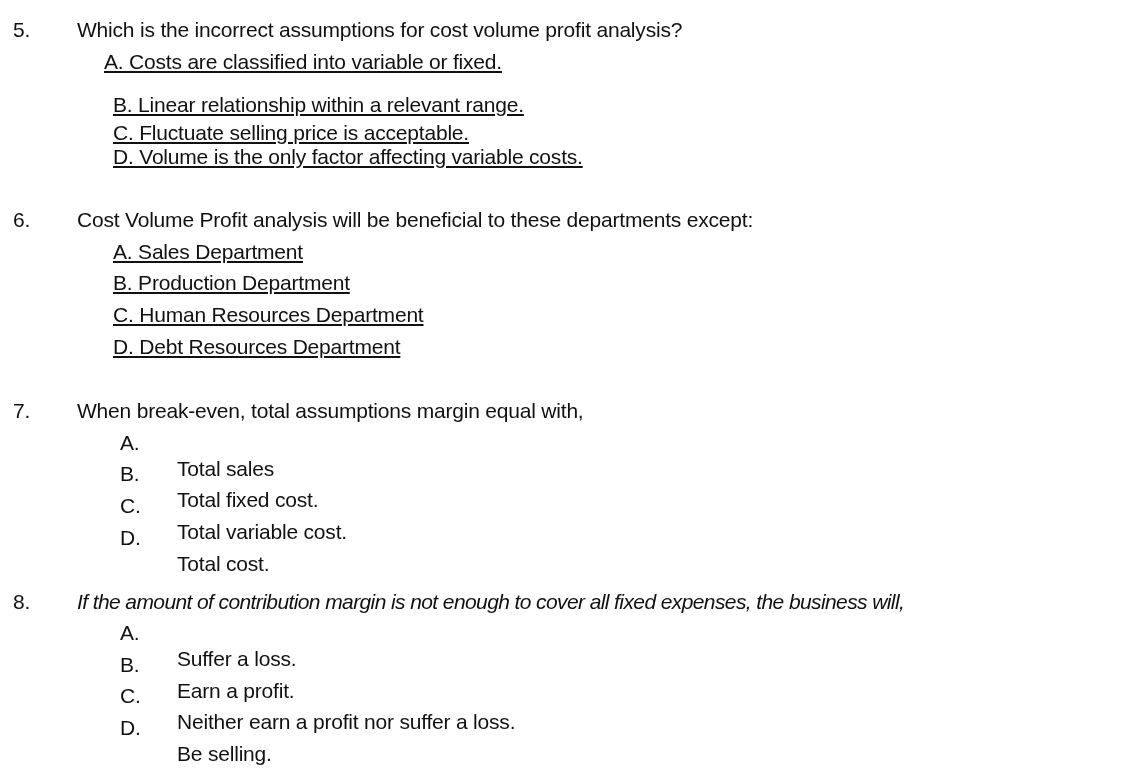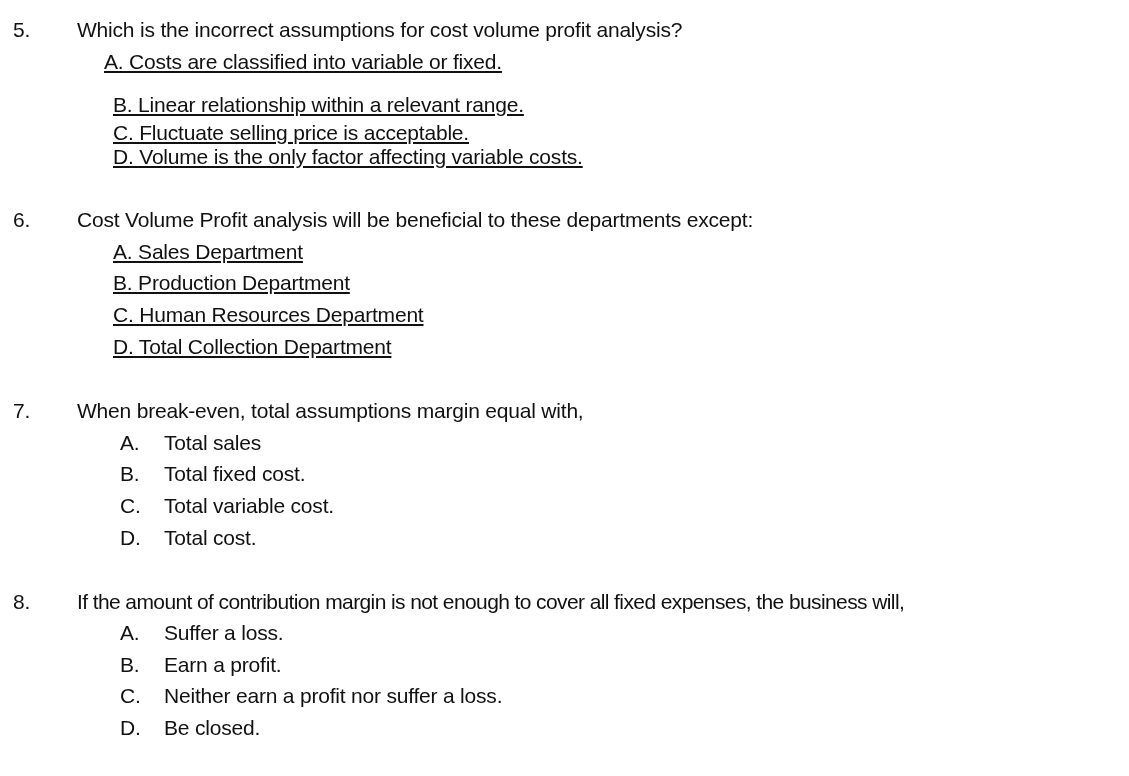--- a/index.html
+++ b/index.html
@@ -20,42 +20,42 @@
       font-size: 21px;
       line-height: 26px;
       white-space: nowrap;
       letter-spacing: -0.2px;
     }
     .qnum { left: 13px; }
     .qtext { left: 77px; }
     .opt-inline { left: 113px; text-decoration: underline; }
     .opt-inline.first-shift { left: 104px; }
     .opt-letter { left: 120px; }
-    .opt-text { left: 164px; }
-    .condensed { letter-spacing: -0.6px; }
+    .opt-text { left: 177px; margin-top: 26px; }
+    .condensed { letter-spacing: -0.6px; font-style: italic; }
   </style>
 </head>
 <body>
 
 <div>
   <span class="line qnum" style="top:17px">5.</span>
   <span class="line qtext" style="top:17px">Which is the incorrect assumptions for cost volume profit analysis?</span>
   <span class="line opt-inline first-shift" style="top:49px">A. Costs are classified into variable or fixed.</span>
   <span class="line opt-inline" style="top:92px">B. Linear relationship within a relevant range.</span>
   <span class="line opt-inline" style="top:120px">C. Fluctuate selling price is acceptable.</span>
   <span class="line opt-inline" style="top:144px">D. Volume is the only factor affecting variable costs.</span>
 </div>
 
 <div>
   <span class="line qnum" style="top:207px">6.</span>
   <span class="line qtext" style="top:207px">Cost Volume Profit analysis will be beneficial to these departments except:</span>
   <span class="line opt-inline" style="top:239px">A. Sales Department</span>
   <span class="line opt-inline" style="top:270px">B. Production Department</span>
   <span class="line opt-inline" style="top:302px">C. Human Resources Department</span>
-  <span class="line opt-inline" style="top:334px">D. Total Collection Department</span>
+  <span class="line opt-inline" style="top:334px">D. Debt Resources Department</span>
 </div>
 
 <div>
   <span class="line qnum" style="top:398px">7.</span>
   <span class="line qtext" style="top:398px">When break-even, total assumptions margin equal with,</span>
 
   <span class="line opt-letter" style="top:430px">A.</span>
   <span class="line opt-text" style="top:430px">Total sales</span>
 
   <span class="line opt-letter" style="top:461px">B.</span>
@@ -75,14 +75,14 @@
   <span class="line opt-letter" style="top:620px">A.</span>
   <span class="line opt-text" style="top:620px">Suffer a loss.</span>
 
   <span class="line opt-letter" style="top:652px">B.</span>
   <span class="line opt-text" style="top:652px">Earn a profit.</span>
 
   <span class="line opt-letter" style="top:683px">C.</span>
   <span class="line opt-text" style="top:683px">Neither earn a profit nor suffer a loss.</span>
 
   <span class="line opt-letter" style="top:715px">D.</span>
-  <span class="line opt-text" style="top:715px">Be closed.</span>
+  <span class="line opt-text" style="top:715px">Be selling.</span>
 </div>
 
 </body></html>

